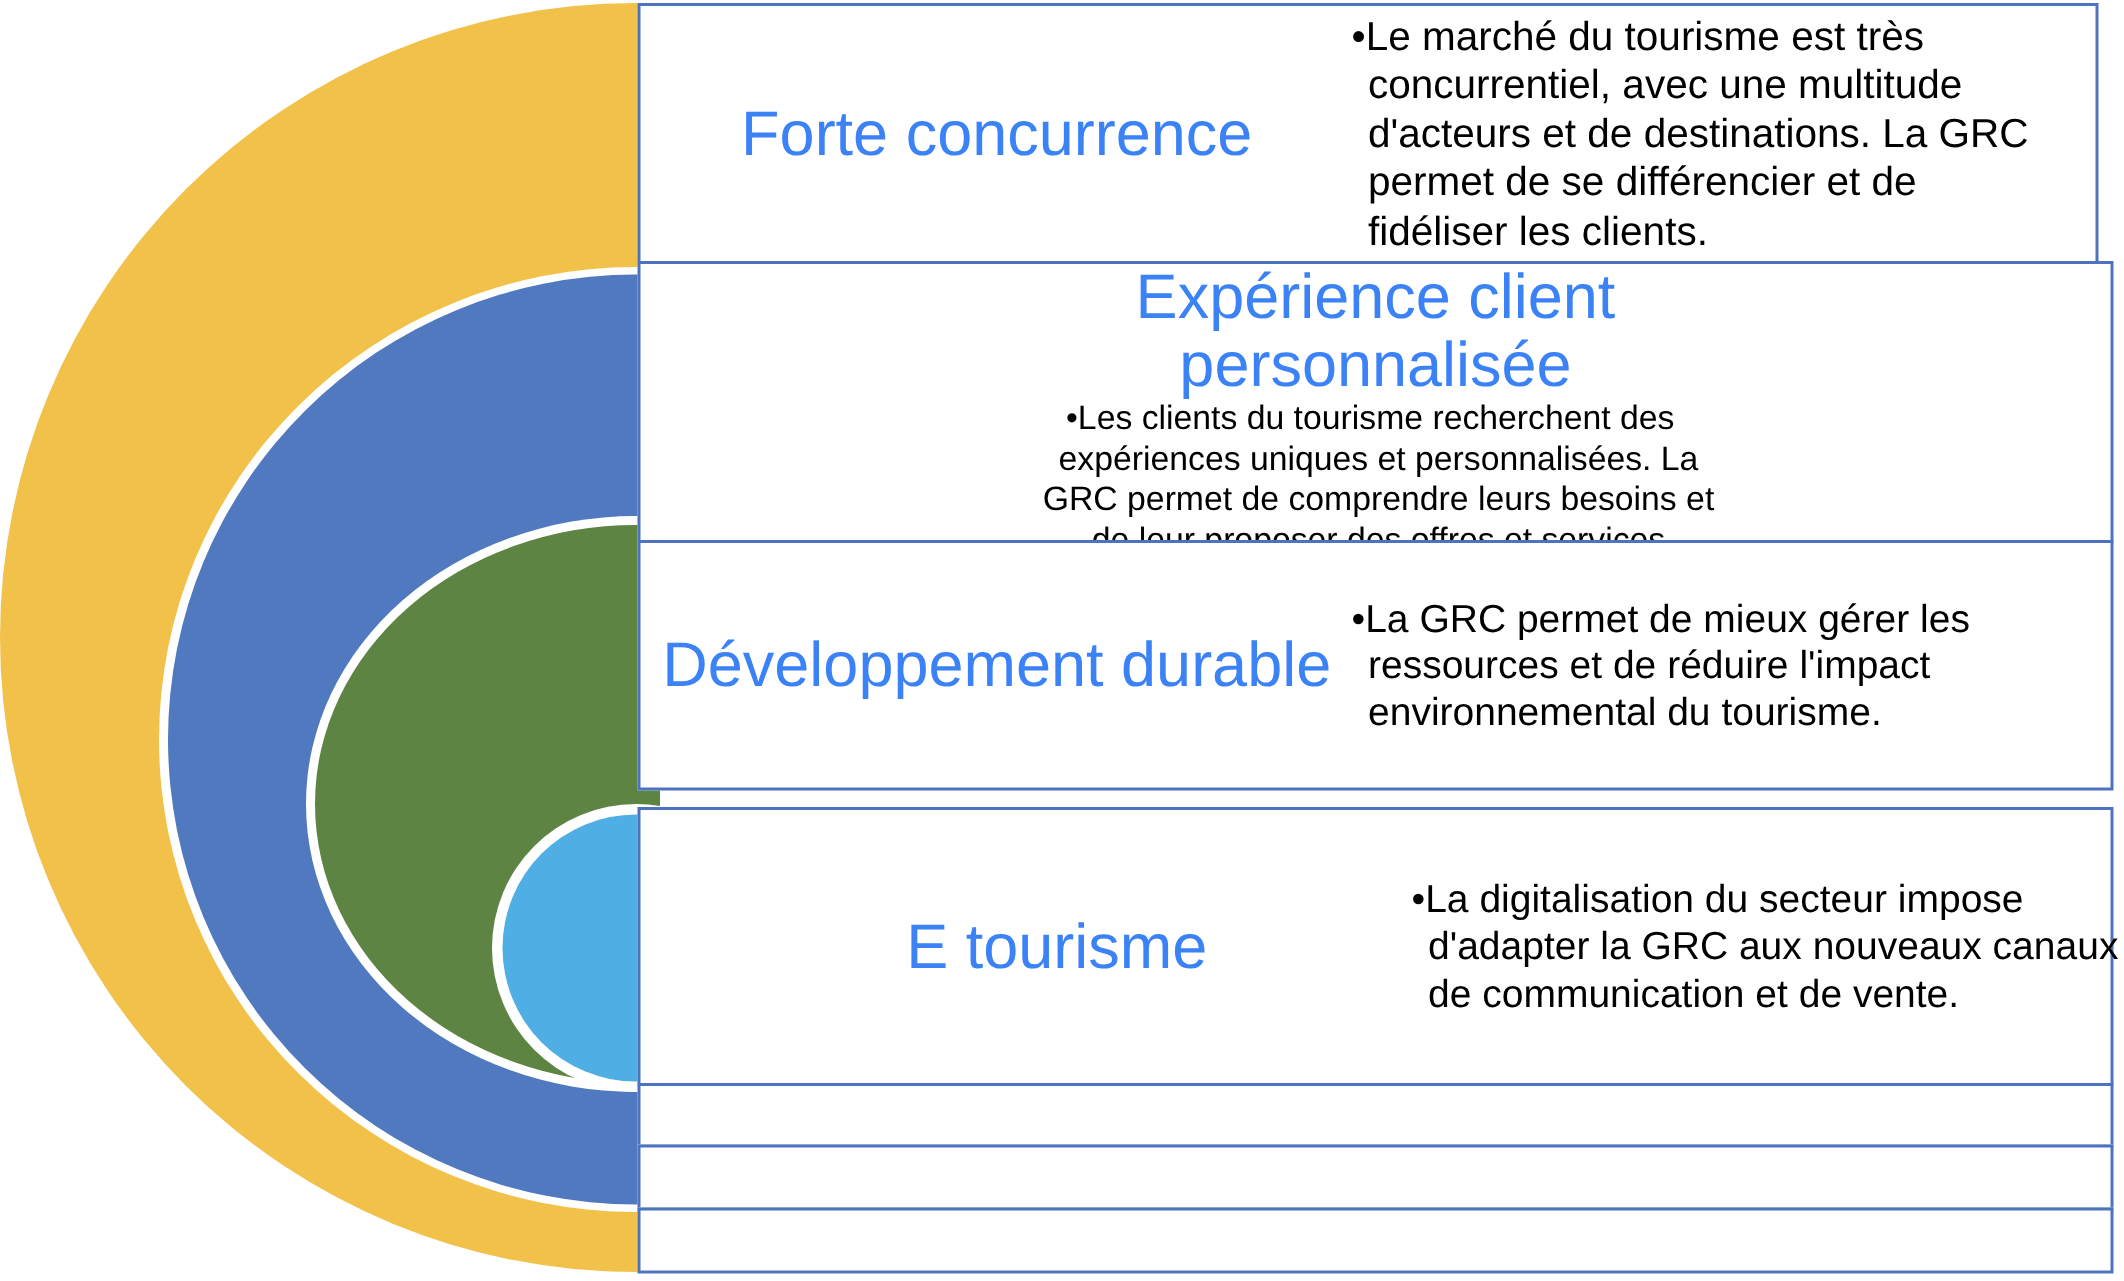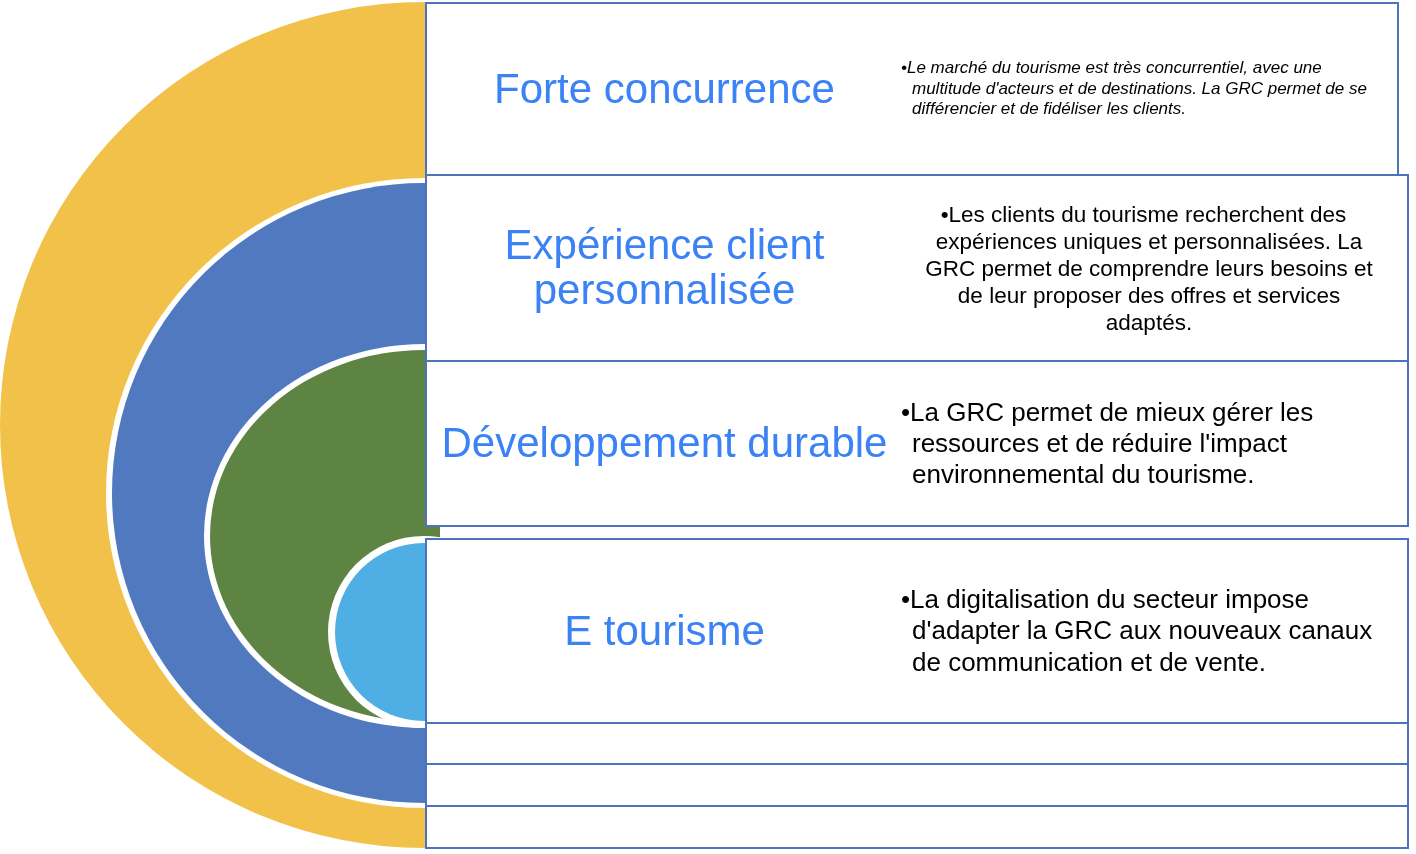--- a/index.html
+++ b/index.html
@@ -43,29 +43,29 @@
     box-sizing:border-box;
     color:#000000;
     line-height:1.2;
     padding:0 6px 0 10px;
     text-indent:-11px;
     flex:0 0 auto;
   }
   .bullet{font-size:1em;}
 
   .r1{top:0;   height:174px;width:974px;}
-  .r2{top:172px;height:188px;width:984px;}
+  .r2{top:172px;height:188px;width:984px;flex-direction:column;}
   .r3{top:358px;height:167px;width:984px;}
-  .r4{top:536px;height:186px;width:984px;}
+  .r4{top:536px;height:186px;width:984px;padding-left:40px;}
   .r5{top:720px;height:43px;width:984px;}
   .r6{top:761px;height:44px;width:984px;}
   .r7{top:803px;height:44px;width:984px;}
 
   .r1 .title{width:475px;font-size:42px;}
-  .r1 .body {width:480px;font-size:17px;font-style:italic;}
+  .r1 .body {width:480px;font-size:27px;}
 
   .r2 .title{width:475px;font-size:42px;}
   .r2 .body {width:490px;font-size:22.5px;text-align:center;}
 
   .r3 .title{width:475px;font-size:42px;}
   .r3 .body {width:490px;font-size:26px;}
 
   .r4 .title{width:475px;font-size:42px;}
   .r4 .body {width:490px;font-size:26px;}
 </style>

